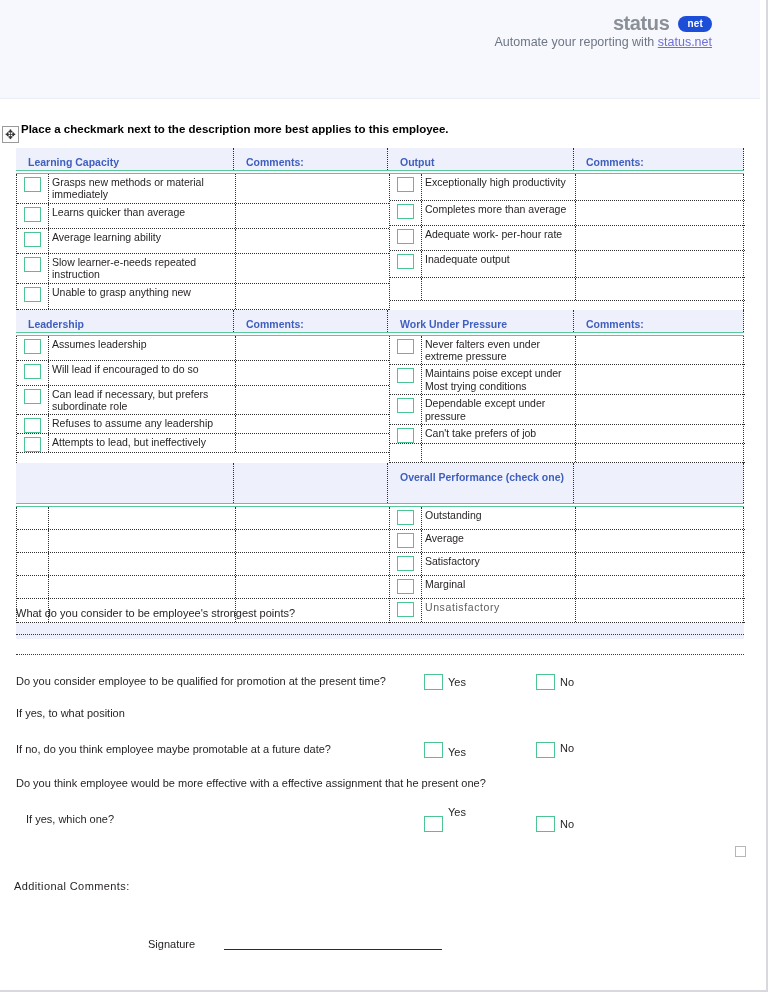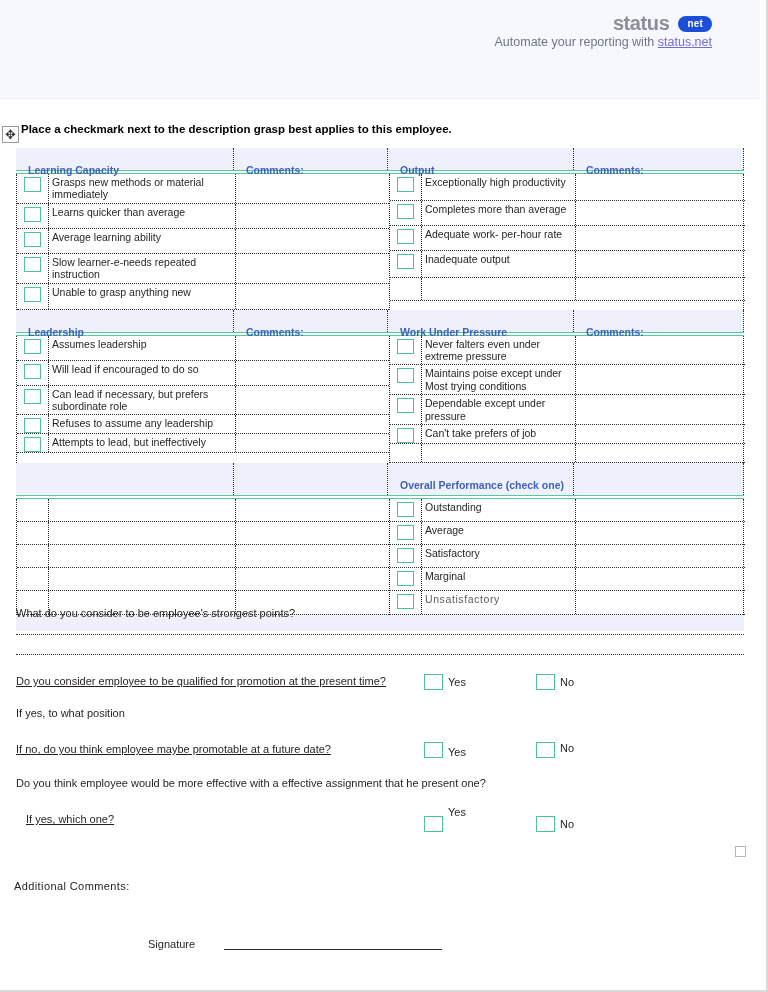--- a/index.html
+++ b/index.html
@@ -61,24 +61,24 @@
   .grid {
     position:absolute; left:16px; top:148px; width:728px;
   }
   .band { display:flex; width:100%; }
   .colL { width:372px; flex:0 0 372px; }
   .colR { width:356px; flex:0 0 356px; }
 
   .hdr-row {
     display:flex; background:#eef1fb; height:22px; align-items:center;
   }
-  .hdr-row.tall { height:32px; align-items:center; }
+  .hdr-row.tall { height:40px; align-items:center; }
   .hdr-cell {
     font-size:10.5px; font-weight:bold; color:#3f5fbf;
-    padding:16px 0 0 12px;
+    padding:8px 0 0 12px;
     border-right:1px dotted #2f2f2f;
     height:100%;
   }
   .hdr-cell.w1 { width:218px; flex:0 0 218px; }
   .hdr-cell.w2 { width:154px; flex:0 0 154px; border-right:1px dotted #2f2f2f; }
   .hdr-cell.w1r { width:186px; flex:0 0 186px; }
   .hdr-cell.w2r { width:170px; flex:0 0 170px; }
 
   .greenbar {
     height:4px; background:#ffffff;
@@ -119,21 +119,21 @@
     border-right:1px dotted #2f2f2f;
   }
   .blank-strip { background:#eef1fb; height:16px; }
 
   
   .qsec { position:absolute; left:16px; top:598px; width:728px; }
   .q { font-size:11px; color:#231f20; padding:8px 0 0 0; line-height:14px; }
   .dotline { border-bottom:1px dotted #3a3a3a; margin-top:14px; }
 
   .qrow { display:flex; align-items:flex-start; }
-  .qtext { width:380px; flex:0 0 380px; font-size:11px; line-height:14.5px; color:#231f20;text-decoration:underline; }
+  .qtext { width:380px; flex:0 0 380px; font-size:11px; line-height:14.5px; color:#231f20; }
   .ynwrap { display:flex; flex:1 1 auto; }
   .yn { display:flex; align-items:center; gap:5px;margin-left:28px; }
   .yn.slot1 { width:84px; flex:0 0 84px; }
   .yn .cb2 { width:19px; height:16px; border:1.6px solid #4cc494; background:#fff; flex:0 0 19px; }
   .yn span { font-size:11px; color:#231f20; }
 
   .gray-cb {
     position:absolute; left:735px; top:846px;
     width:11px; height:11px; border:1.4px solid #b6b6b6; background:#fff;
   }
@@ -155,21 +155,21 @@
     </div>
     <div class="brand-tag">
       <span>Automate your reporting with </span><a href="#">status.net</a>
     </div>
   </div>
 
   <div class="move-handle">
     <span>✥</span>
   </div>
 
-  <div class="instruction">Place a checkmark next to the description grasp best applies to this employee.</div>
+  <div class="instruction">Place a checkmark next to the description more best applies to this employee.</div>
 
   <div class="grid">
 
     <div>
       <div class="hdr-row">
         <div class="hdr-cell w1">Learning Capacity</div>
         <div class="hdr-cell w2">Comments:</div>
         <div class="hdr-cell w1r">Output</div>
         <div class="hdr-cell w2r">Comments:</div>
       </div>

